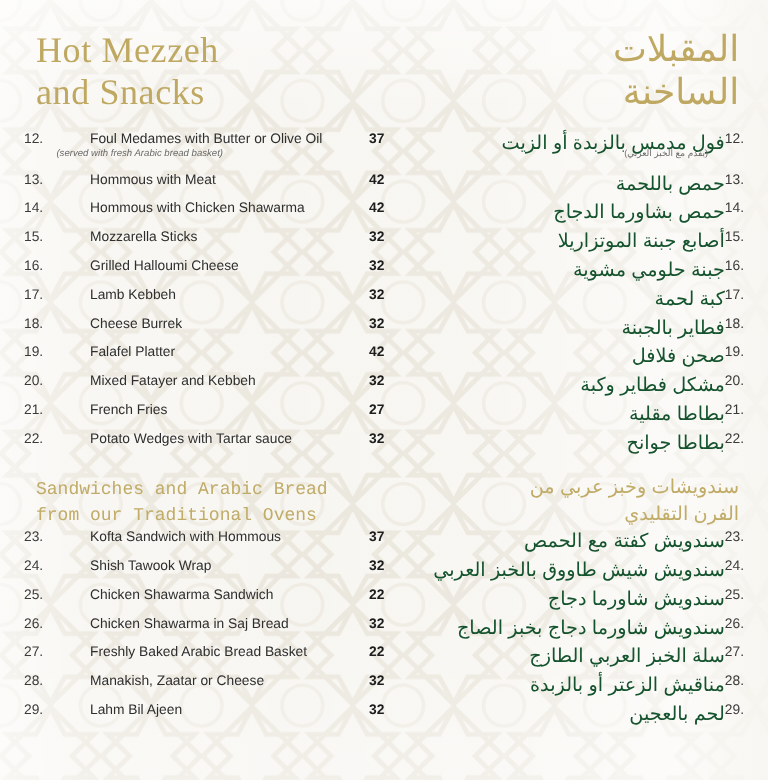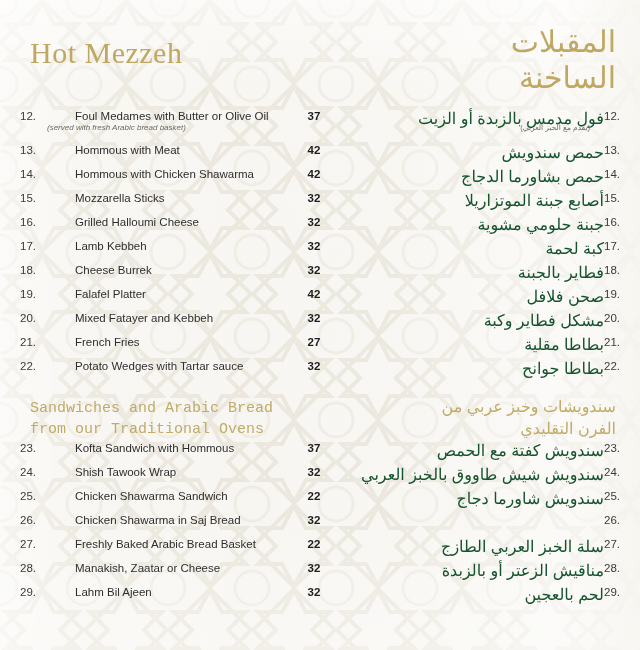--- a/index.html
+++ b/index.html
@@ -134,22 +134,23 @@
       </g>
     </pattern>
   </defs>
   <rect x="0" y="0" width="640" height="650" fill="#f7f5f0"></rect>
   <rect x="0" y="0" width="640" height="650" fill="url(#star8)" opacity="0.85"></rect>
 </svg>
 <div id="bg-vignette"></div>
 
 <div id="page">
 
-  <div class="sec-head title-en" style="left:30px; top:36px;font-family:Liberation Serif, serif;">
+  <div class="sec-head title-en" style="left:30px; top:26px;font-family:Liberation Serif, serif;">
     <div><span class="big">Hot Mezzeh</span></div>
+    <div><span class="big">and Snacks</span></div>
   </div>
 
   <div class="sec-head title-ar" style="right:24px; top:24px; width:300px;">
     <div>المقبلات</div>
     <div>الساخنة</div>
   </div>
 
   <div class="menu-list" id="list-hot-mezzeh" style="top:110px;">
       <div class="row tall">
         <span class="num-en">12.</span>
@@ -157,21 +158,21 @@
         <span class="sub-en">(served with fresh Arabic bread basket)</span>
         <span class="price">37</span>
         <span class="name-ar">فول مدمس بالزبدة أو الزيت</span>
         <span class="sub-ar">(يقدم مع الخبز العربي)</span>
         <span class="num-ar">12.</span>
       </div>
       <div class="row">
         <span class="num-en">13.</span>
         <span class="name-en">Hommous with Meat</span>
         <span class="price">42</span>
-        <span class="name-ar">حمص سندويش</span>
+        <span class="name-ar">حمص باللحمة</span>
         <span class="num-ar">13.</span>
       </div>
       <div class="row">
         <span class="num-en">14.</span>
         <span class="name-en">Hommous with Chicken Shawarma</span>
         <span class="price">42</span>
         <span class="name-ar">حمص بشاورما الدجاج</span>
         <span class="num-ar">14.</span>
       </div>
       <div class="row">
@@ -261,20 +262,21 @@
         <span class="num-en">25.</span>
         <span class="name-en">Chicken Shawarma Sandwich</span>
         <span class="price">22</span>
         <span class="name-ar">سندويش شاورما دجاج</span>
         <span class="num-ar">25.</span>
       </div>
       <div class="row">
         <span class="num-en">26.</span>
         <span class="name-en">Chicken Shawarma in Saj Bread</span>
         <span class="price">32</span>
+        <span class="name-ar">سندويش شاورما دجاج بخبز الصاج</span>
         <span class="num-ar">26.</span>
       </div>
       <div class="row">
         <span class="num-en">27.</span>
         <span class="name-en">Freshly Baked Arabic Bread Basket</span>
         <span class="price">22</span>
         <span class="name-ar">سلة الخبز العربي الطازج</span>
         <span class="num-ar">27.</span>
       </div>
       <div class="row">

